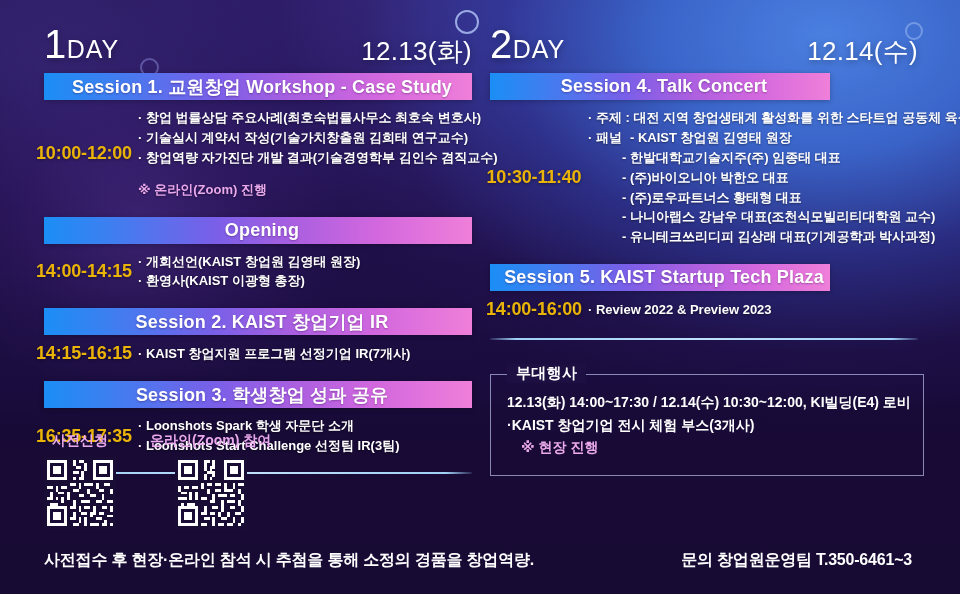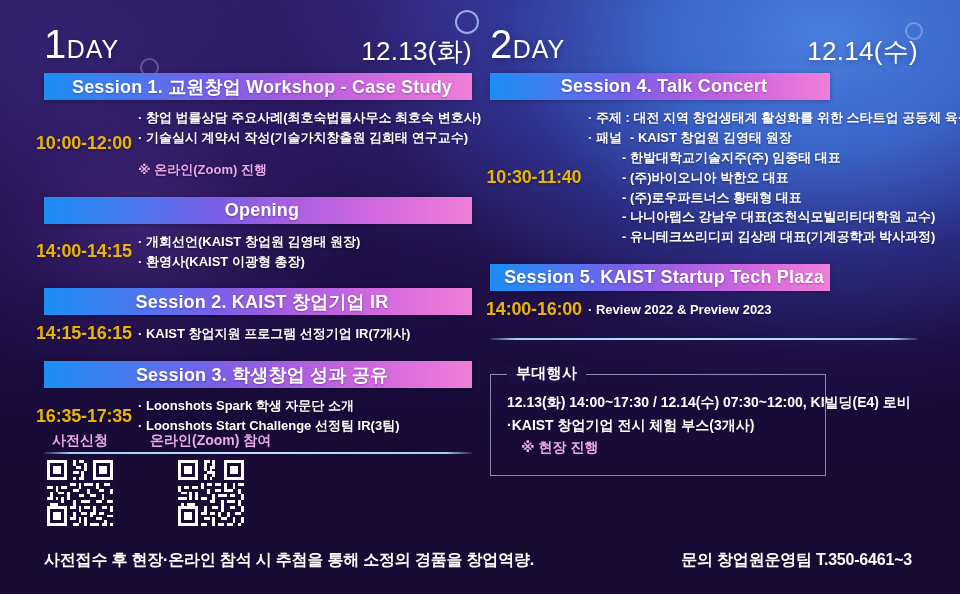--- a/index.html
+++ b/index.html
@@ -147,21 +147,21 @@
     background: linear-gradient(90deg, rgba(140,190,250,0.15) 0%, #9fd0f5 6%, #bfe0fa 50%, #9fd0f5 94%, rgba(140,190,250,0.15) 100%);
     border-radius: 2px;
   }
   .col-left .col-divider  { margin: 8px 0 0 44px; width: 428px; }
   .col-right .col-divider { margin: 10px 0 0 10px; width: 428px; }
 
   
   .side-box {
     position: relative;
     margin: 34px 0 0 10px;
-    width: 336px;
+    width: 434px;
     border: 1px solid rgba(205,215,255,0.62);
     padding: 16px 14px 16px 16px;
     box-sizing: border-box;
   }
   .side-box-title {
     position: absolute;
     top: -11px;
     left: 16px;
     background: #1d0f42;
     padding: 0 9px;
@@ -239,20 +239,21 @@
       </div>
 
       <div class="session-bar">
         <span class="txt">Session 1.  교원창업 Workshop - Case Study</span>
       </div>
       <div class="slot">
         <div class="slot-time">10:00-12:00</div>
         <div class="slot-body">
           <div class="slot-line bullet">창업 법률상담 주요사례(최호숙법률사무소 최호숙 변호사)</div>
           <div class="slot-line bullet">기술실시 계약서 작성(기술가치창출원 김희태 연구교수)</div>
+          <div class="slot-line bullet">창업역량 자가진단 개발 결과(기술경영학부 김인수 겸직교수)</div>
           <div class="slot-line note">※ 온라인(Zoom) 진행</div>
         </div>
       </div>
 
       <div class="session-bar">
         <span class="txt">Opening</span>
       </div>
       <div class="slot">
         <div class="slot-time">14:00-14:15</div>
         <div class="slot-body">
@@ -315,21 +316,21 @@
         <div class="slot-time">14:00-16:00</div>
         <div class="slot-body">
           <div class="slot-line bullet">Review 2022 &amp; Preview 2023</div>
         </div>
       </div>
 
       <div class="col-divider"></div>
 
       <div class="side-box">
         <div class="side-box-title">부대행사</div>
-        <div class="side-line">12.13(화) 14:00~17:30 / 12.14(수) 07:30~12:00, KI빌딩(E4) 로비</div>
+        <div class="side-line">12.13(화) 14:00~17:30 / 12.14(수) 10:30~12:00, KI빌딩(E4) 로비</div>
         <div class="side-line bullet">KAIST 창업기업 전시 체험 부스(3개사)</div>
         <div class="side-line note">※ 현장 진행</div>
       </div>
     </div>
   </div>
 
   <div class="qr-area">
 
     <div class="qr-block">
       <div class="qr-caption">사전신청</div>

